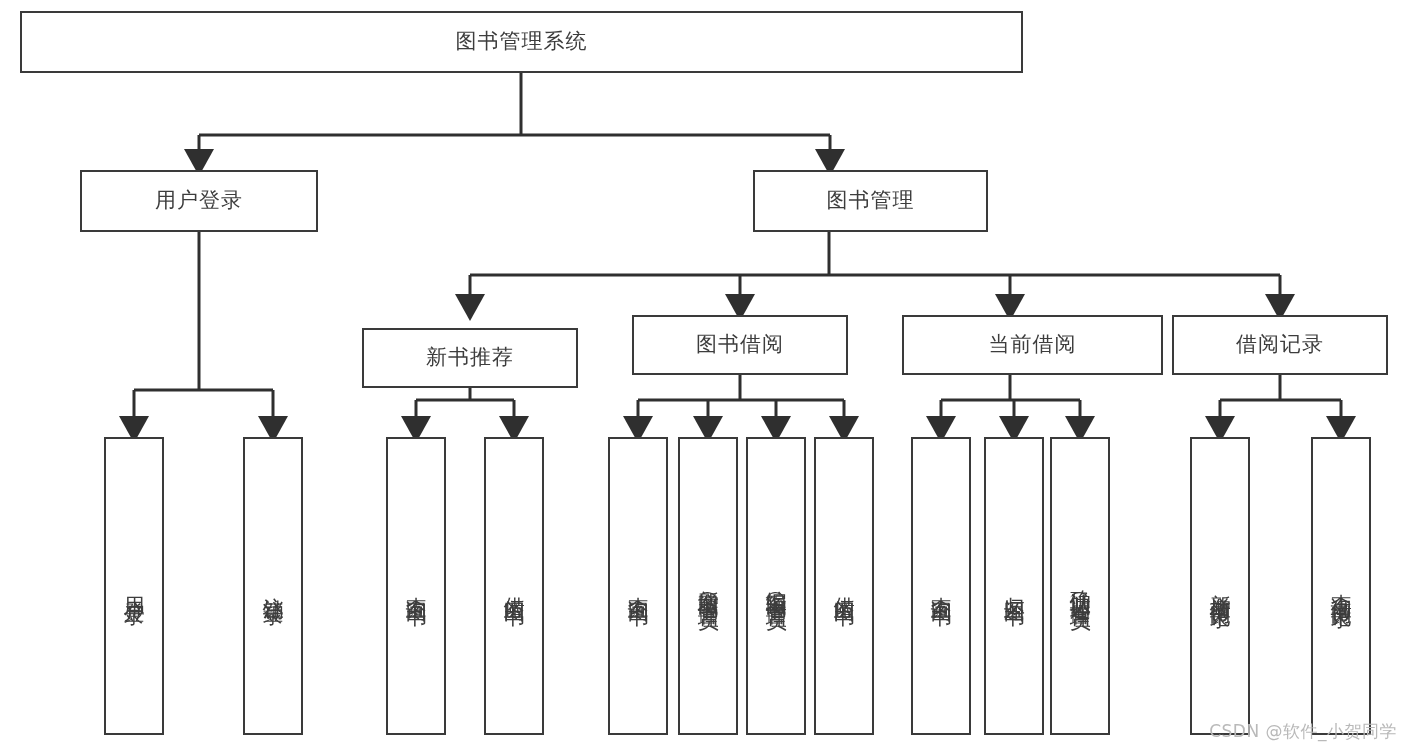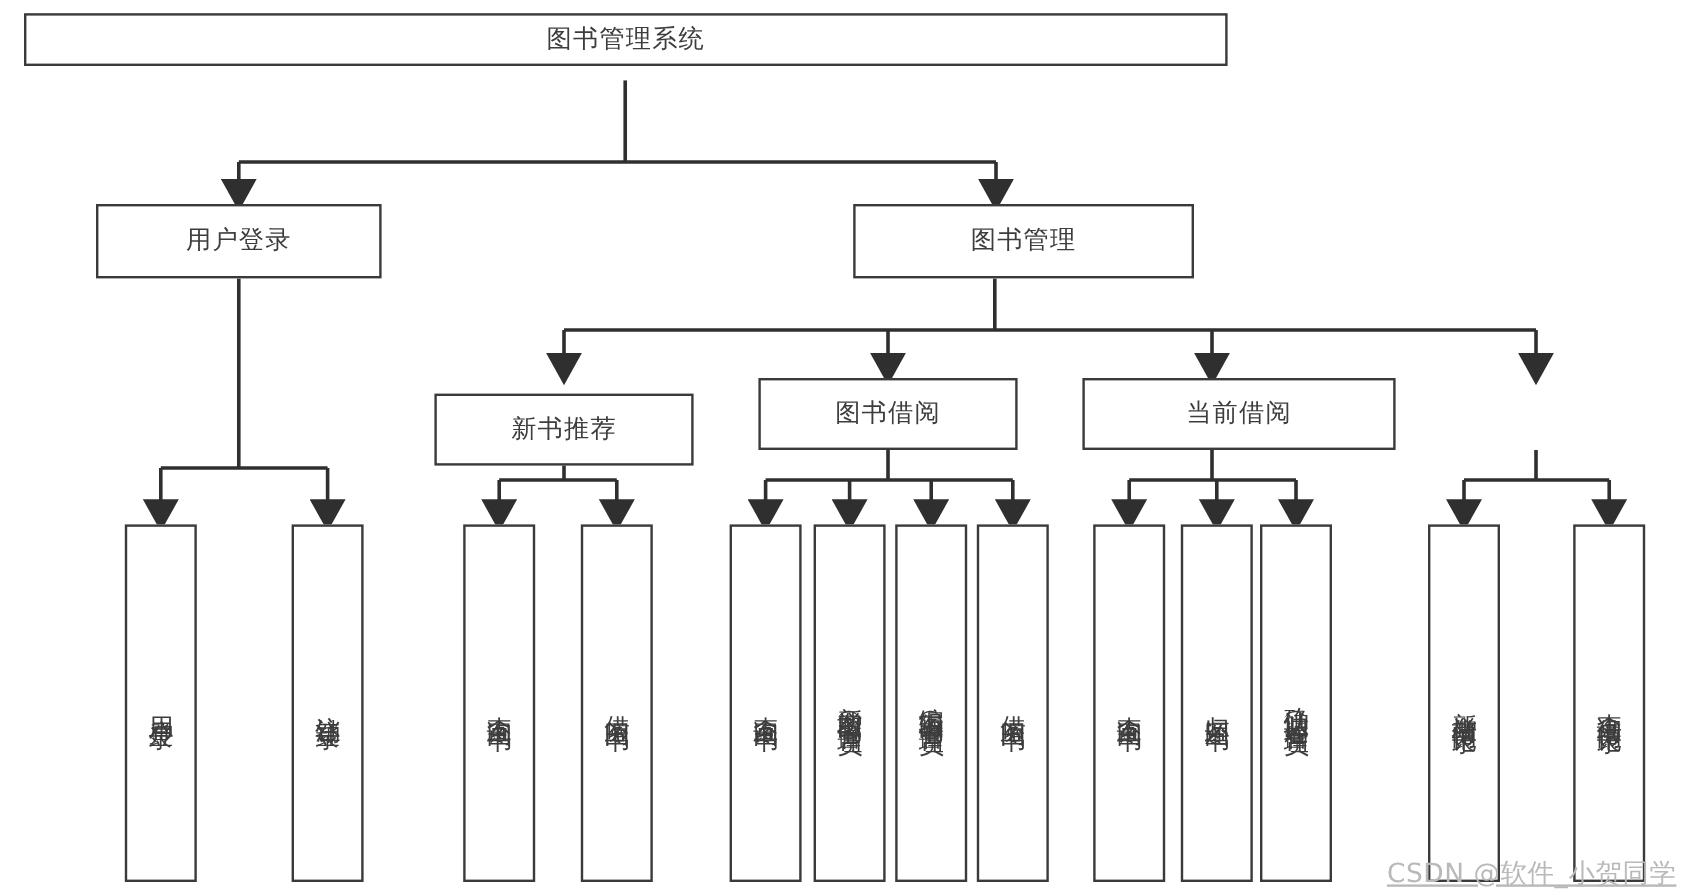--- a/index.html
+++ b/index.html
@@ -8,22 +8,22 @@
   #stage{position:relative;width:1405px;height:747px;background:#fff;}
   svg.lines{position:absolute;left:0;top:0;width:1405px;height:747px;}
   .node{position:absolute;box-sizing:border-box;background:#ffffff;
         border:2px solid #3a3a3a;display:flex;align-items:center;
         justify-content:center;text-align:center;color:#3d3d3d;}
   .node.flat{font-size:21px;line-height:1.2;letter-spacing:1px;}
   .node.vert{writing-mode:vertical-rl;text-orientation:upright;
              font-size:21px;line-height:1.45;letter-spacing:3px;
              padding:6px 0;}
   .node.vert span{display:block;}
-  .watermark{position:absolute;right:8px;bottom:4px;font-size:22px;
-             color:#b9b9b9;letter-spacing:.5px;white-space:nowrap;text-decoration:underline;}
+  .watermark{position:absolute;right:8px;bottom:4px;font-size:17px;
+             color:#b9b9b9;letter-spacing:.5px;white-space:nowrap;}
 </style>
 </head>
 <body>
 
 <div id="stage">
 
   <svg class="lines" viewBox="0 0 1405 747" xmlns="http://www.w3.org/2000/svg">
     <defs>
       <marker id="arrow" markerWidth="10" markerHeight="10" refX="1" refY="5" orient="auto" markerUnits="strokeWidth">
         <path d="M0,0 L0,10 L9,5 z" fill="#2f2f2f"></path>
@@ -66,39 +66,42 @@
       <path d="M1014,400 L1014,419" marker-end="url(#arrow)"></path>
       <path d="M1080,400 L1080,419" marker-end="url(#arrow)"></path>
 
       <path d="M1280,375 L1280,400"></path>
       <path d="M1220,400 L1341,400"></path>
       <path d="M1220,400 L1220,419" marker-end="url(#arrow)"></path>
       <path d="M1341,400 L1341,419" marker-end="url(#arrow)"></path>
     </g>
   </svg>
 
-  <div class="node flat" id="root-node" style="left: 20px; top: 11px; width: 1003px; height: 44px;">
+  <div class="node flat" id="root-node" style="left: 20px; top: 11px; width: 1003px; height: 62px;">
     <span>图书管理系统</span>
   </div>
 
   <div class="node flat" id="l1-0" style="left: 80px; top: 170px; width: 238px; height: 62px;">
     <span>用户登录</span>
   </div>
-  <div class="node flat" id="l1-1" style="left: 711px; top: 170px; width: 284px; height: 62px;">
+  <div class="node flat" id="l1-1" style="left: 753px; top: 170px; width: 235px; height: 62px;">
     <span>图书管理</span>
   </div>
 
   <div class="node flat" id="l2-0" style="left: 362px; top: 315px; width: 216px; height: 60px; margin-top: 13px;">
     <span>新书推荐</span>
   </div>
   <div class="node flat" id="l2-1" style="left: 632px; top: 315px; width: 216px; height: 60px;">
     <span>图书借阅</span>
   </div>
   <div class="node flat" id="l2-2" style="left: 902px; top: 315px; width: 261px; height: 60px;">
     <span>当前借阅</span>
+  </div>
+  <div class="node flat" id="l2-3" style="left: 1172px; top: 315px; width: 216px; height: 60px;">
+    <span>借阅记录</span>
   </div>
 
   <div class="node vert" id="lf-0" style="left: 104px; top: 437px; width: 60px; height: 298px;">
       <span>用户登录</span>
     </div>
   <div class="node vert" id="lf-1" style="left: 243px; top: 437px; width: 60px; height: 298px;">
       <span>注销登录</span>
     </div>
   <div class="node vert" id="lf-2" style="left: 386px; top: 437px; width: 60px; height: 298px;">
       <span>查询图书</span>

